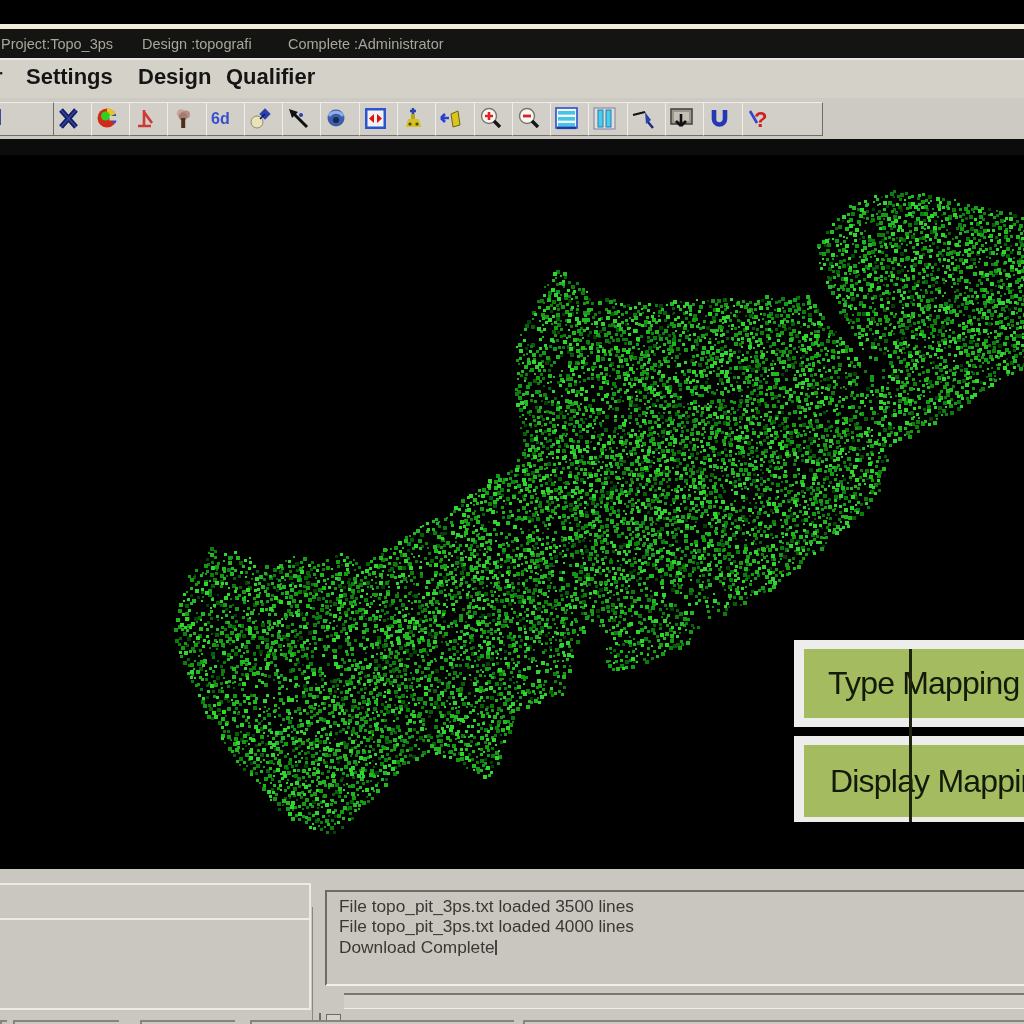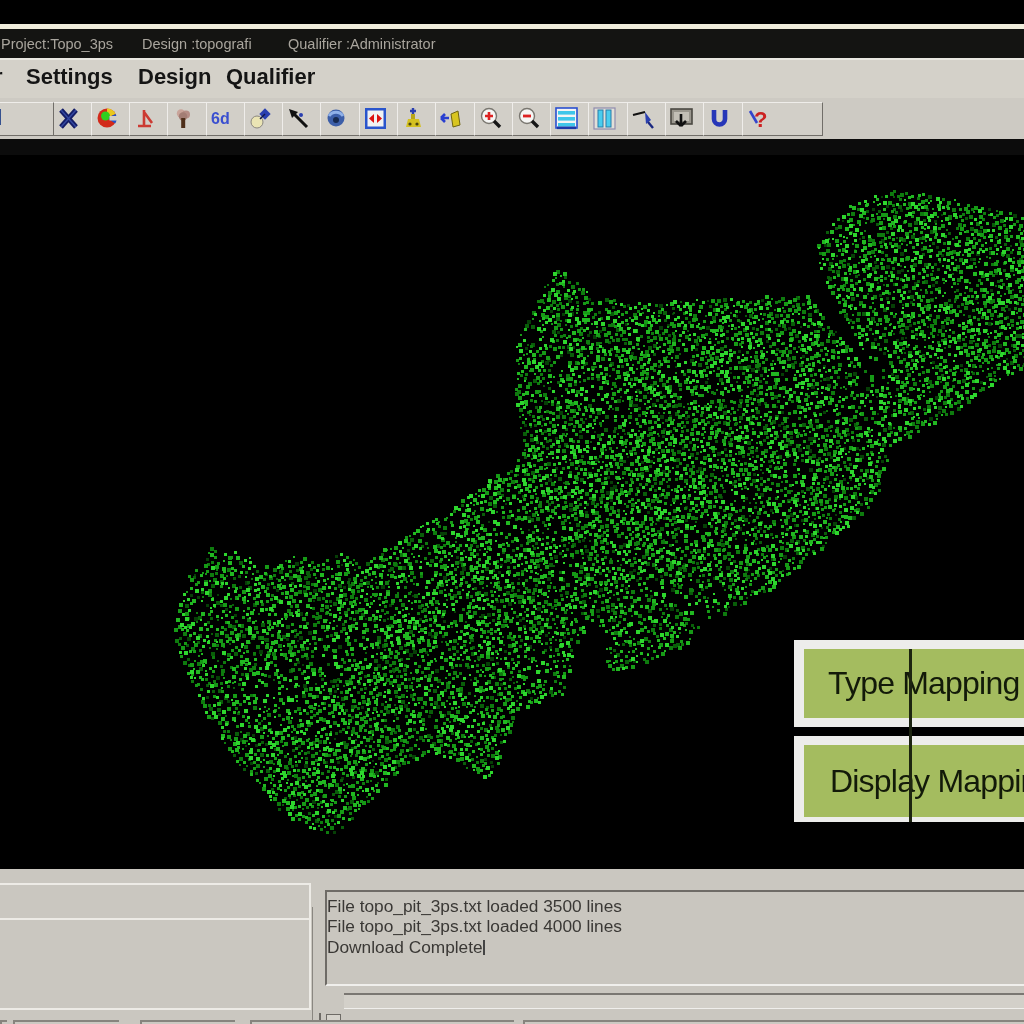--- a/index.html
+++ b/index.html
@@ -12,31 +12,31 @@
 .tbtn{position:absolute;top:4px;width:31px;height:32px;background:#d2cfc8;border-top:1px solid #efedea;border-left:1px solid #efedea;border-right:1px solid #716e69;border-bottom:1px solid #716e69;padding-left:48px;}
 .tbtn svg{position:absolute;left:3px;top:3px;}
 #redline1{left:0;top:115px;width:1024px;height:16px;background:#0c0c0c;}
 #redline2{left:0;top:837px;width:1024px;height:8px;}
 #viewport{left:0;top:131px;width:1024px;height:706px;background:#000;overflow:hidden;}
 #bottompanel{left:0;top:845px;width:1024px;height:179px;background:#cac7c0;}
 .gbtnw{position:absolute;left:794px;width:240px;background:#ededeb;}
 .gbtn{position:absolute;left:10px;top:9px;right:0px;background:#a4bc5f;color:#131a09;font-size:32px;letter-spacing:-0.8px;white-space:pre;}
 #vline{position:absolute;left:909px;top:494px;width:3px;height:173px;background:#1c2410;}
 #msgbox{position:absolute;left:325px;top:21px;width:699px;height:96px;background:#c9c6bf;border-top:2px solid #6e6b66;border-left:2px solid #6e6b66;border-bottom:2px solid #f0efec;color:#3a3835;font-size:17.3px;line-height:20.4px;box-sizing:border-box;}
-#msgbox div{white-space:pre;}
+#msgbox div{padding-left:12px;white-space:pre;}
 .wline{position:absolute;background:#edebe6;}
 .stfield{position:absolute;top:151px;height:30px;background:#ccc9c2;border-top:2px solid #87847e;border-left:2px solid #87847e;font-size:14px;color:#333;}
 .stfield span{position:absolute;left:8px;top:13px;text-align:right;}
 #hscroll{position:absolute;left:344px;top:124px;width:680px;height:13px;background:#d3d0c9;border-top:2px solid #7a7772;border-bottom:1px solid #f0efec;}
 </style></head><body>
 <div class="abs" id="topstrip"></div>
 <div class="abs" id="titlebar">
  <span style="left:1px">Project:Topo_3ps</span>
  <span style="left:142px">Design :topografi</span>
- <span style="left:288px">Qualifier :Administrator</span>
+ <span style="left:288px">Complete :Administrator</span>
 </div>
 <div class="abs" id="menubar">
  <span class="menu" style="left:-6px">r</span>
  <span class="menu" style="left:26px">Settings</span>
  <span class="menu" style="left:138px">Design</span>
  <span class="menu" style="left:226px">Qualifier</span>
 </div>
 <div class="abs" id="toolbar">
 <div class="tbtn" style="left:14px">
       <svg width="25" height="25" viewBox="0 0 25 25">

